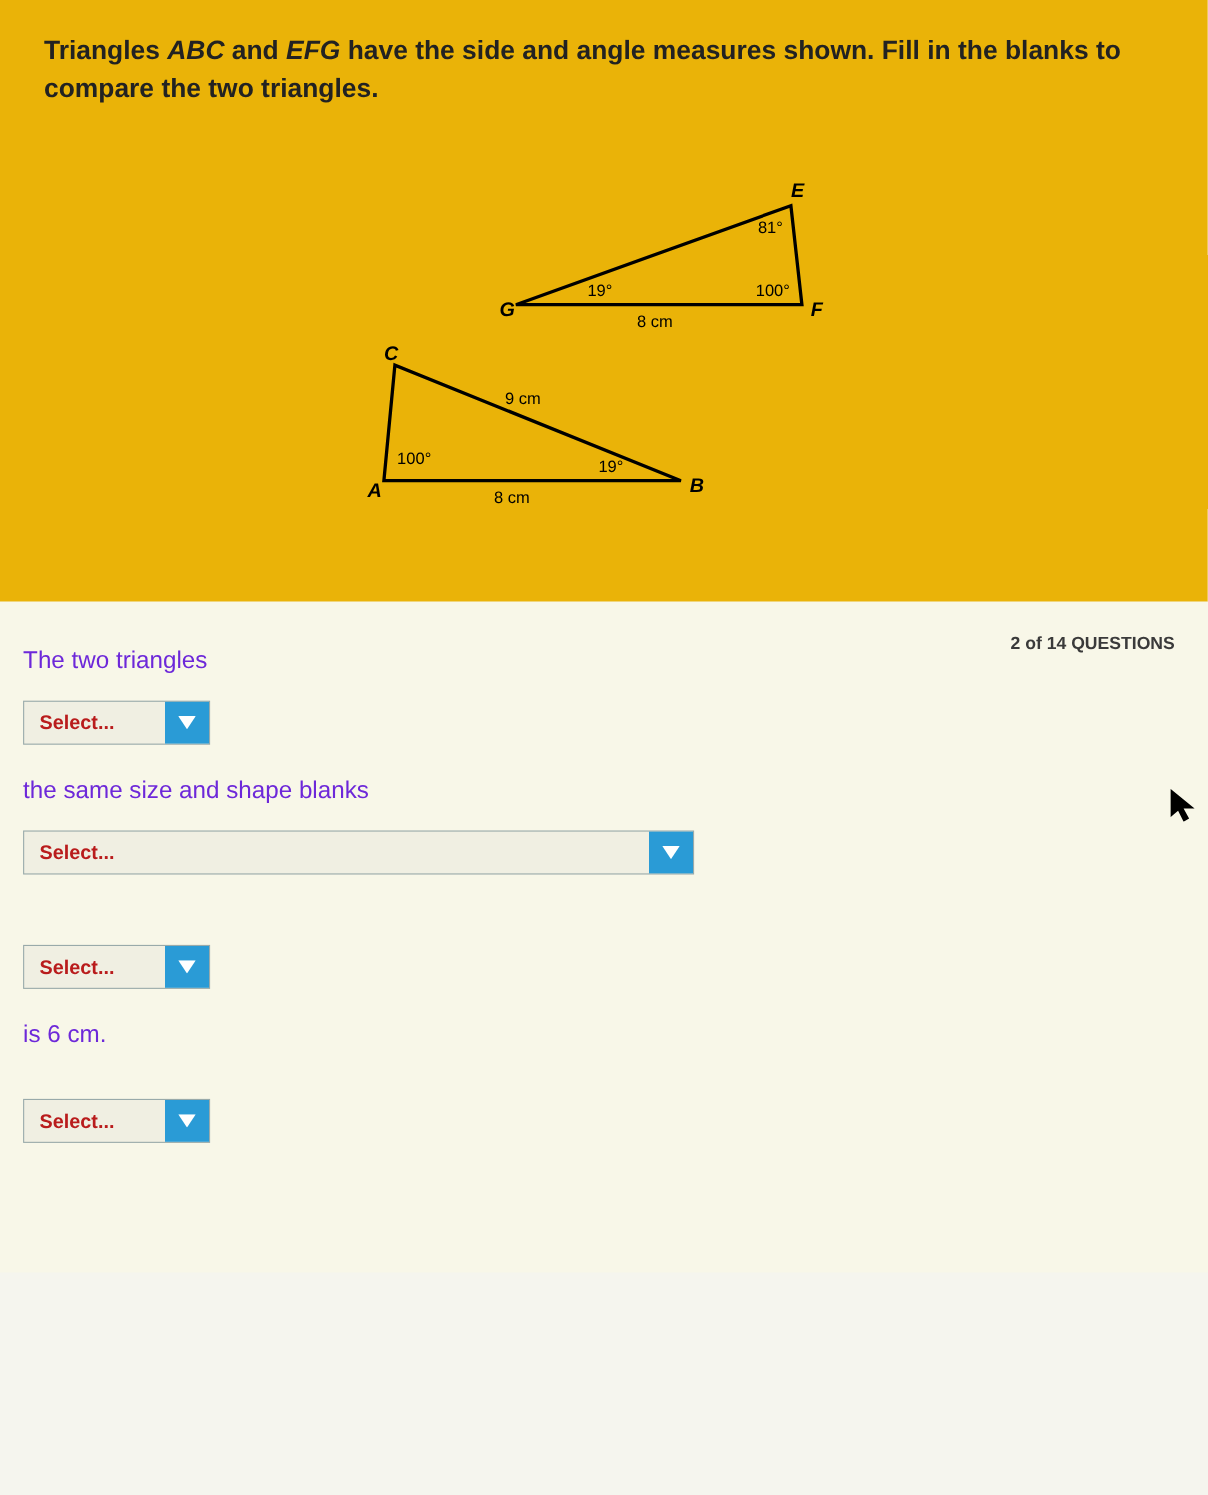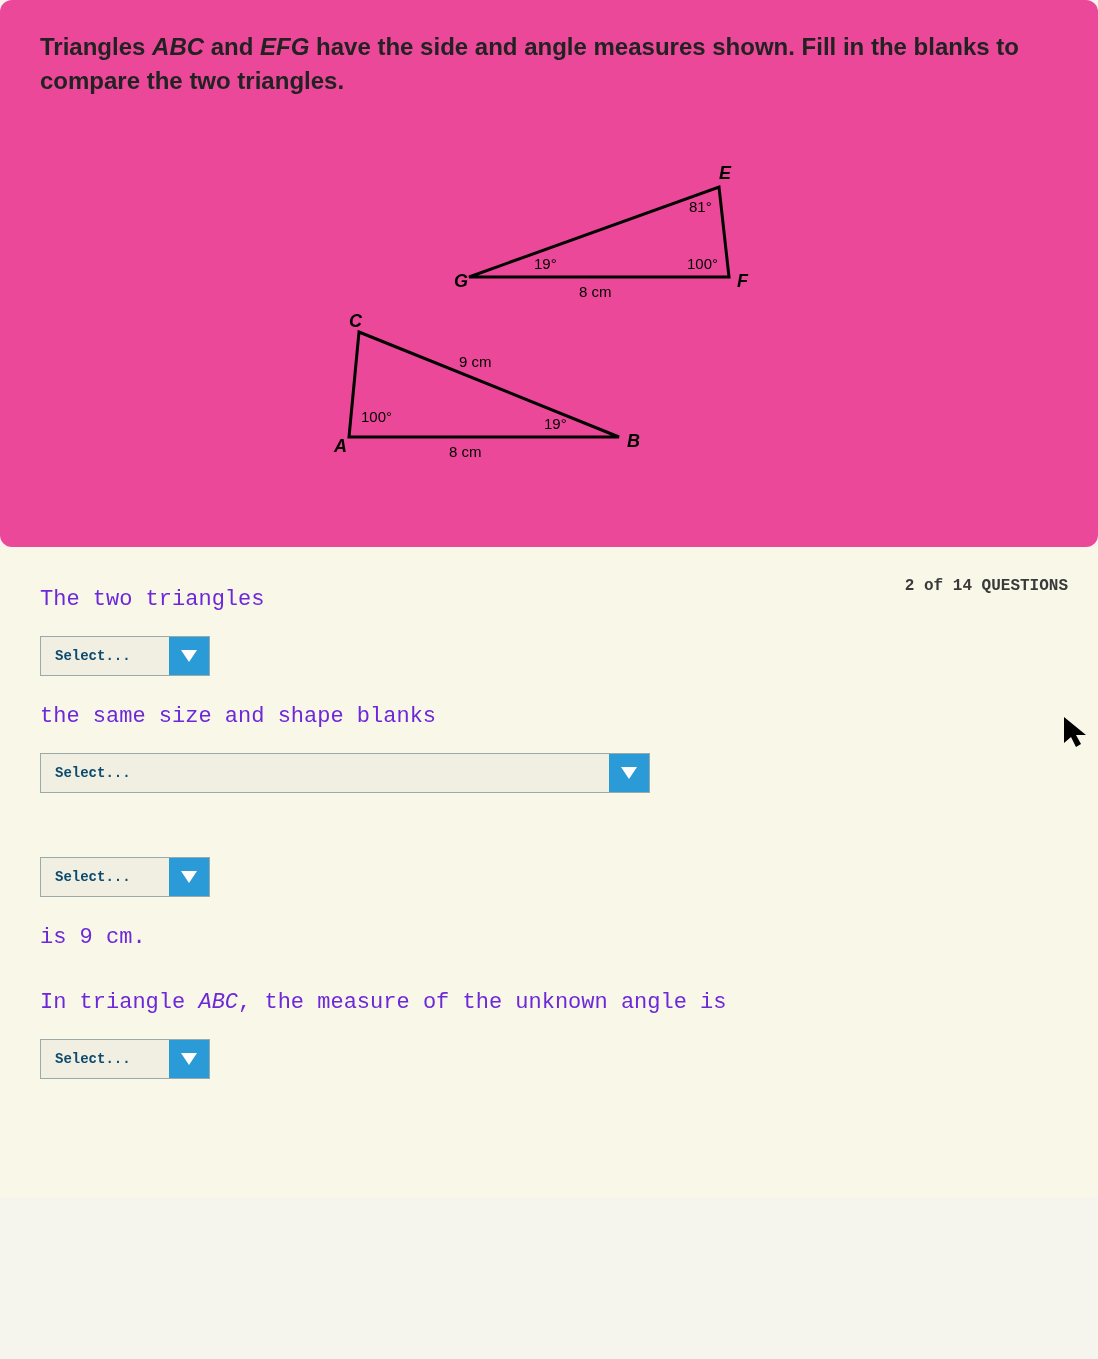--- a/index.html
+++ b/index.html
@@ -3,42 +3,40 @@
 <meta charset="utf-8">
 <style>
   * { box-sizing: border-box; margin: 0; padding: 0; }
   body {
     font-family: Arial, Helvetica, sans-serif;
     background: #f5f5ee;
     width: 1098px;
     margin: 0;
   }
   .question-area {
-    background: #ec4899;
+    background: #eab308;
     padding: 30px 40px 40px 40px;
-    border-radius: 12px;
   }
   .prompt {
     font-size: 24px;
     font-weight: bold;
     color: #222;
     line-height: 1.4;
     margin-bottom: 40px;
   }
   .prompt .ital { font-style: italic; }
   .diagram-wrap {
     display: flex;
     justify-content: center;
     padding: 20px 0 30px 0;
   }
   .answer-area {
     background: #f8f7e8;
-    padding: 30px 40px 60px 40px;
+    padding: 30px 40px 60px 21px;
     position: relative;
-    font-family: Liberation Mono, monospace;
   }
   .progress {
     position: absolute;
     top: 30px;
     right: 30px;
     font-size: 16px;
     color: #3a3a3a;
     font-weight: 600;
   }
   .line {
@@ -53,22 +51,22 @@
     border: 1px solid #9aa;
     background: #f0efe2;
     height: 40px;
     margin: 6px 0 18px 0;
     vertical-align: middle;
   }
   .select-box.wide { width: 610px; }
   .select-box .sel-label {
     flex: 1;
     padding: 8px 14px;
-    color: #0c4a6e;
-    font-size: 14px;
+    color: #b91c1c;
+    font-size: 18px;
     font-weight: 600;
     display: flex;
     align-items: center;
   }
   .select-box .sel-btn {
     width: 40px;
     background: #2a9bd6;
     display: flex;
     align-items: center;
     justify-content: center;
@@ -145,27 +143,24 @@
 
   <div class="block">
     <div class="select-box" style="width:170px;">
       <span class="sel-label">Select...</span>
       <span class="sel-btn">
         <svg viewBox="0 0 16 12">
             <polygon points="0,0 16,0 8,12" fill="#fff"></polygon>
           </svg>
       </span>
     </div>
-    <div class="line">is 9 cm.</div>
+    <div class="line">is 6 cm.</div>
   </div>
 
   <div class="block">
-    <div class="line">
-      <span>In triangle </span><span class="ital">ABC</span><span>, the measure of the unknown angle is</span>
-    </div>
     <div class="select-box" style="width:170px;">
       <span class="sel-label">Select...</span>
       <span class="sel-btn">
         <svg viewBox="0 0 16 12">
             <polygon points="0,0 16,0 8,12" fill="#fff"></polygon>
           </svg>
       </span>
     </div>
   </div>
 

